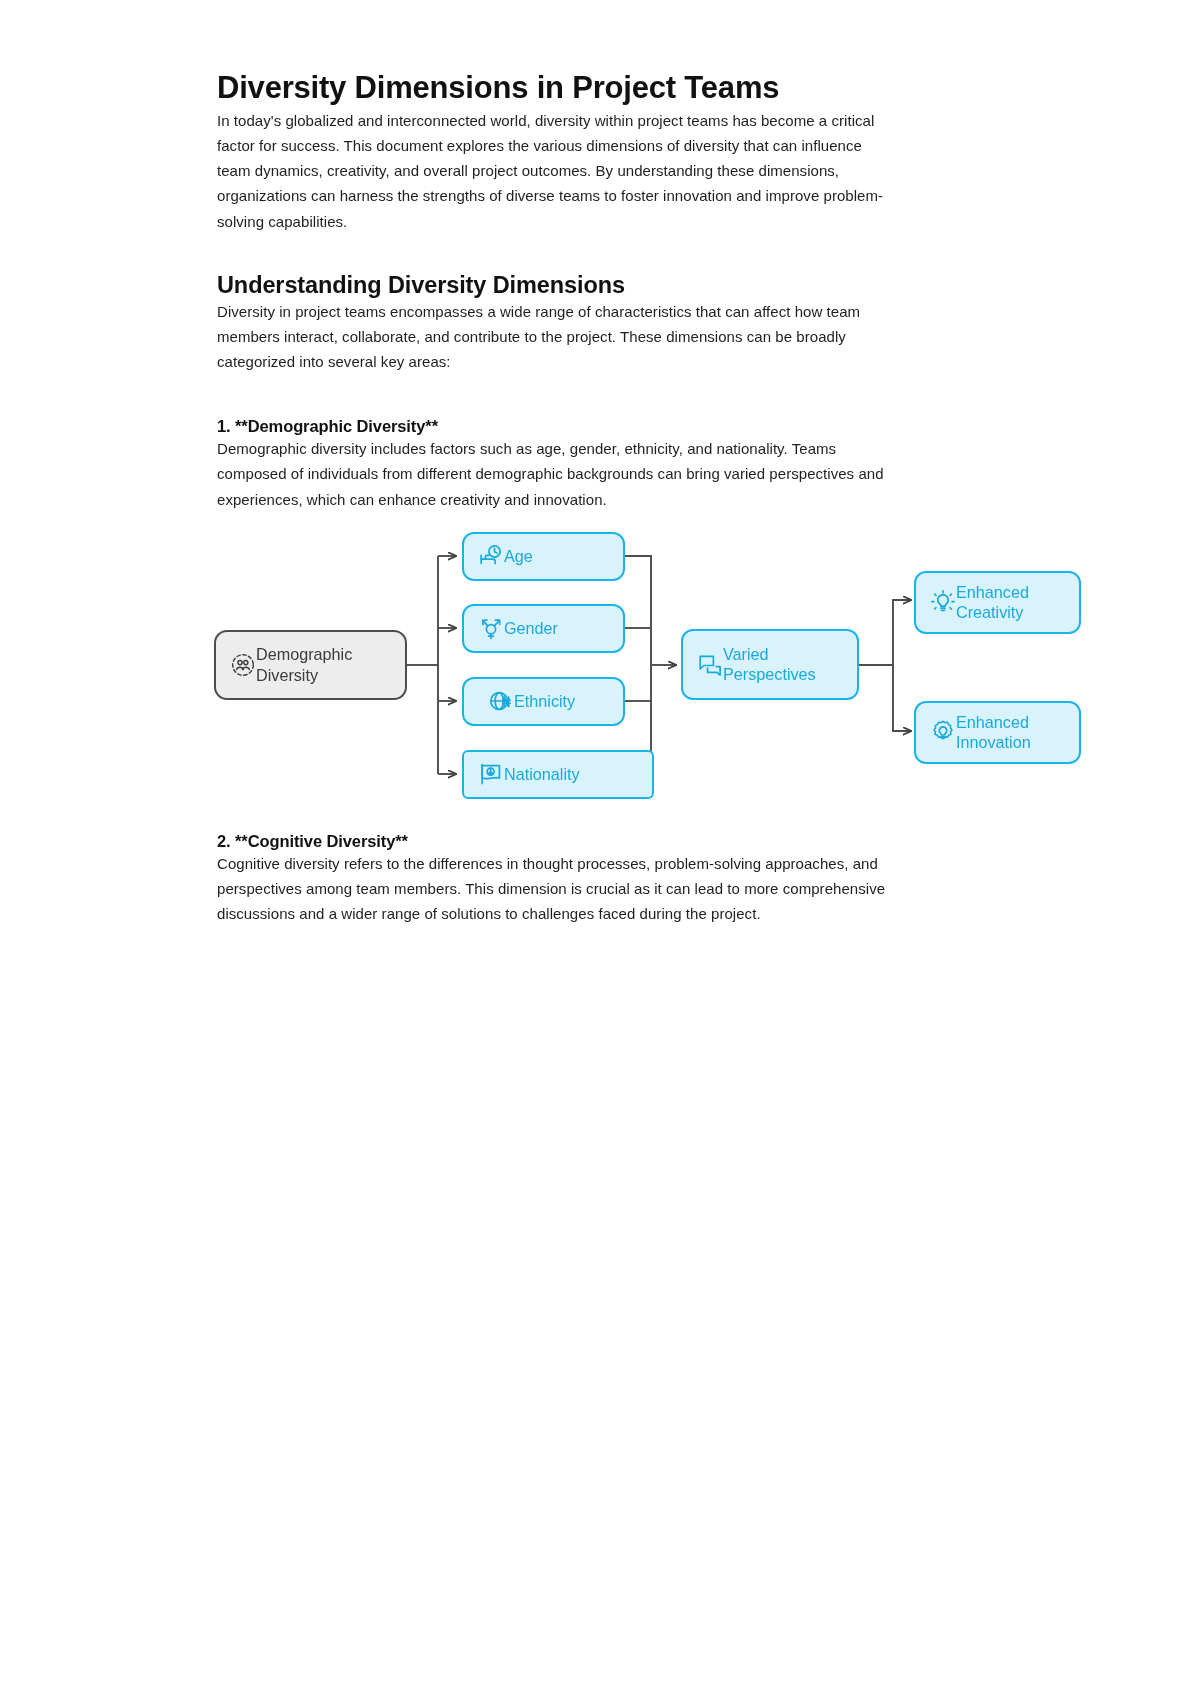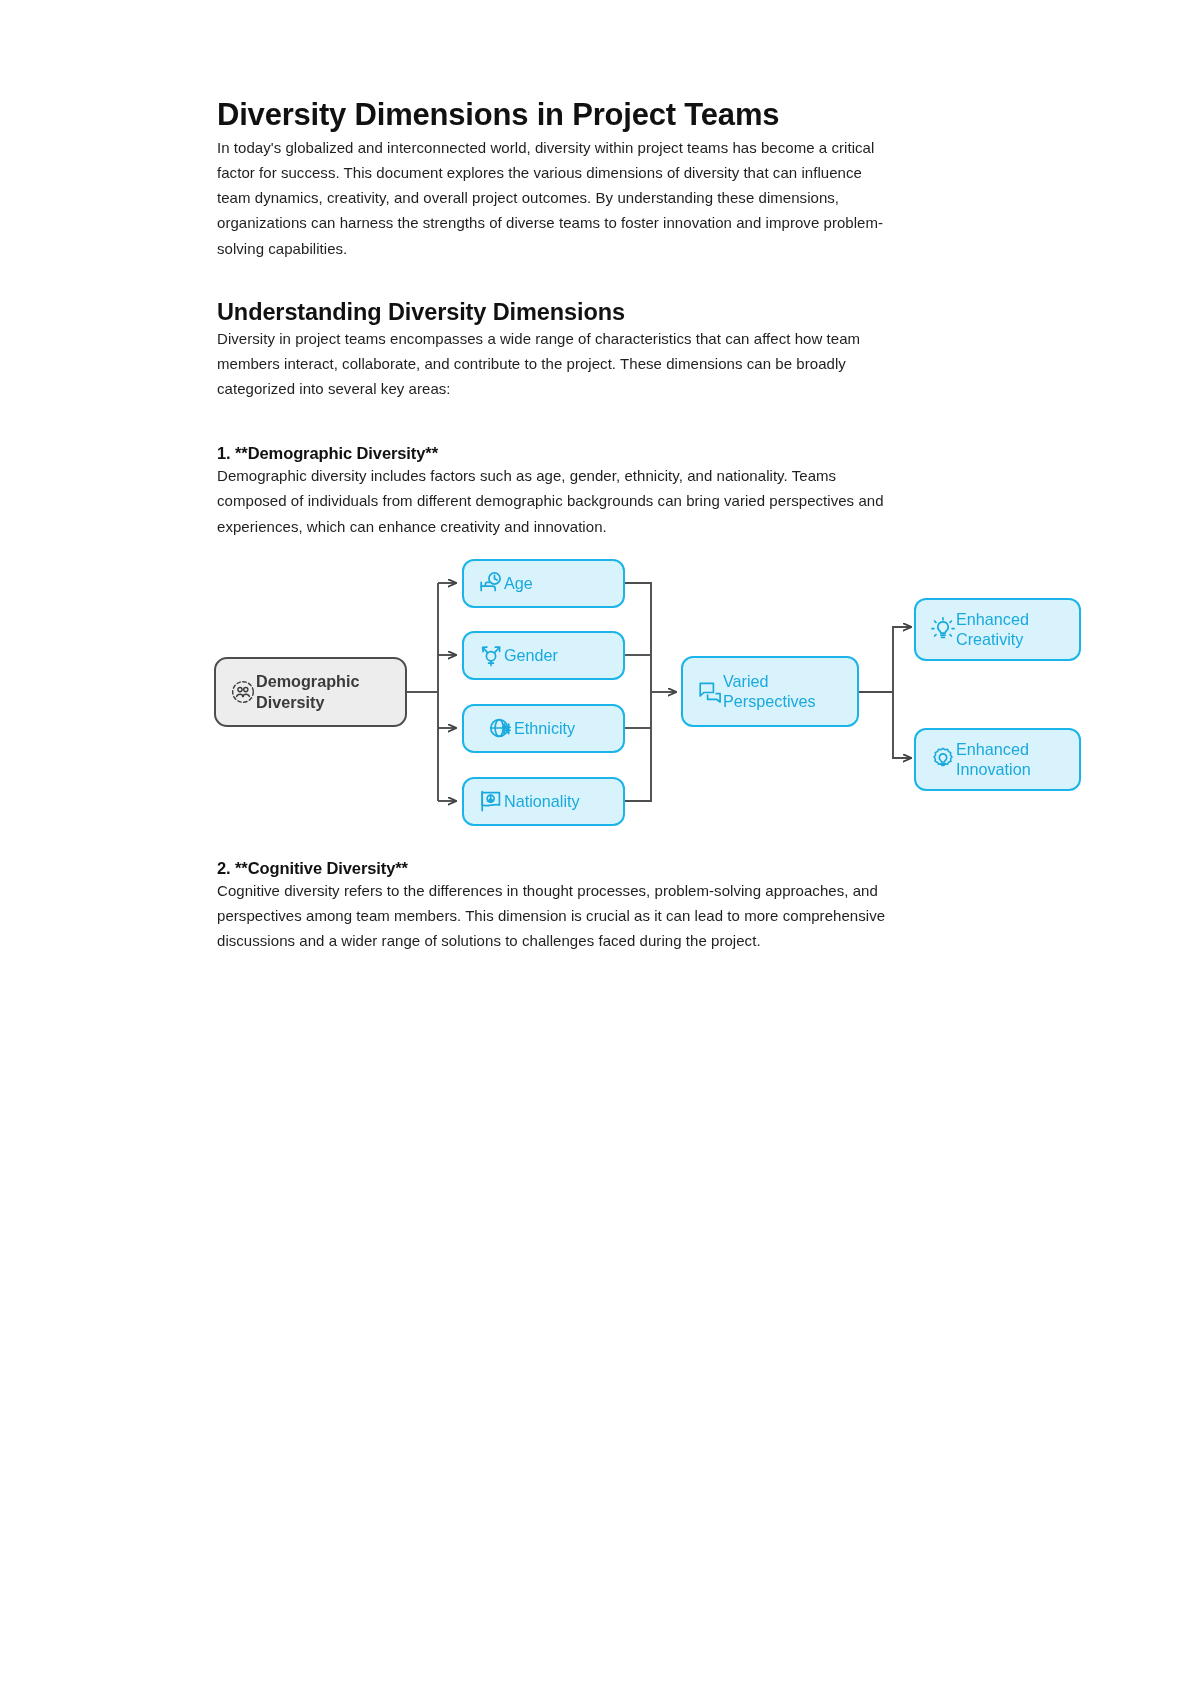--- a/index.html
+++ b/index.html
@@ -28,21 +28,21 @@
     width: 676px;
   }
 
   h1.doc-title {
     font-size: 31px;
     font-weight: 600;
     line-height: 1.25;
     letter-spacing: -0.2px;
     color: #111111;
     margin: 0;
-    padding-top: 96px;
+    padding-top: 69px;
   }
 
   p.body-text {
     font-size: 15px;
     line-height: 1.68;
     color: #1f1f1f;
     margin: 0;
     letter-spacing: 0.05px;
   }
 
@@ -100,21 +100,21 @@
   }
   .node-blue {
     background: #d9f3fd;
     border: 2.4px solid #1ab4e8;
   }
   .node-label {
     font-size: 16.2px;
     line-height: 1.28;
     white-space: pre-line;
   }
-  .node-root .node-label { color: #3b3b3b; font-weight: bold; }
+  .node-root .node-label { color: #3b3b3b; }
   .node-blue .node-label { color: #19a9dd; }
   .node-icon {
     flex: 0 0 auto;
     width: 26px;
     height: 26px;
     display: block;
   }
 </style>
 </head>
 <body>
@@ -213,21 +213,21 @@
             <circle cx="11.2" cy="13" r="8.4"></circle>
             <path d="M2.8,13 L19.6,13"></path>
             <ellipse cx="11.2" cy="13" rx="4.1" ry="8.4"></ellipse>
             <path d="M16.2,9.1 L16.2,18.4 M20.6,9.1 L20.6,18.4 M16.2,9.1 L20.6,18.4" stroke-width="1.9"></path>
             <path d="M14.5,12.2 L22.2,12.2 M14.5,15.3 L22.2,15.3" stroke-width="1.6"></path>
           </svg>
         </span>
         <span class="node-label">Ethnicity</span>
       </div>
 
-      <div class="node node-blue" style="left:248px; top:226px; width:163px; height:49px;">
+      <div class="node node-blue" style="left:248px; top:226px; width:192px; height:49px;border-radius:6px;">
         <span class="node-icon">
           <svg viewBox="0 0 26 26" width="26" height="26" fill="none" stroke="#19a9dd" stroke-width="1.7" stroke-linecap="round" stroke-linejoin="round">
             <path d="M4.2,3.6 L4.2,22.6"></path>
             <path d="M4.2,4.6 L21.4,4.6 L21.4,17.1 C17,15.1 8.7,19.2 4.2,17.1 Z"></path>
             <circle cx="12.6" cy="10.6" r="3.5"></circle>
             <path d="M12.6,7.1 L12.6,14.1 M12.6,10.6 L10.1,13.1 M12.6,10.6 L15.1,13.1"></path>
           </svg>
         </span>
         <span class="node-label">Nationality</span>
       </div>

